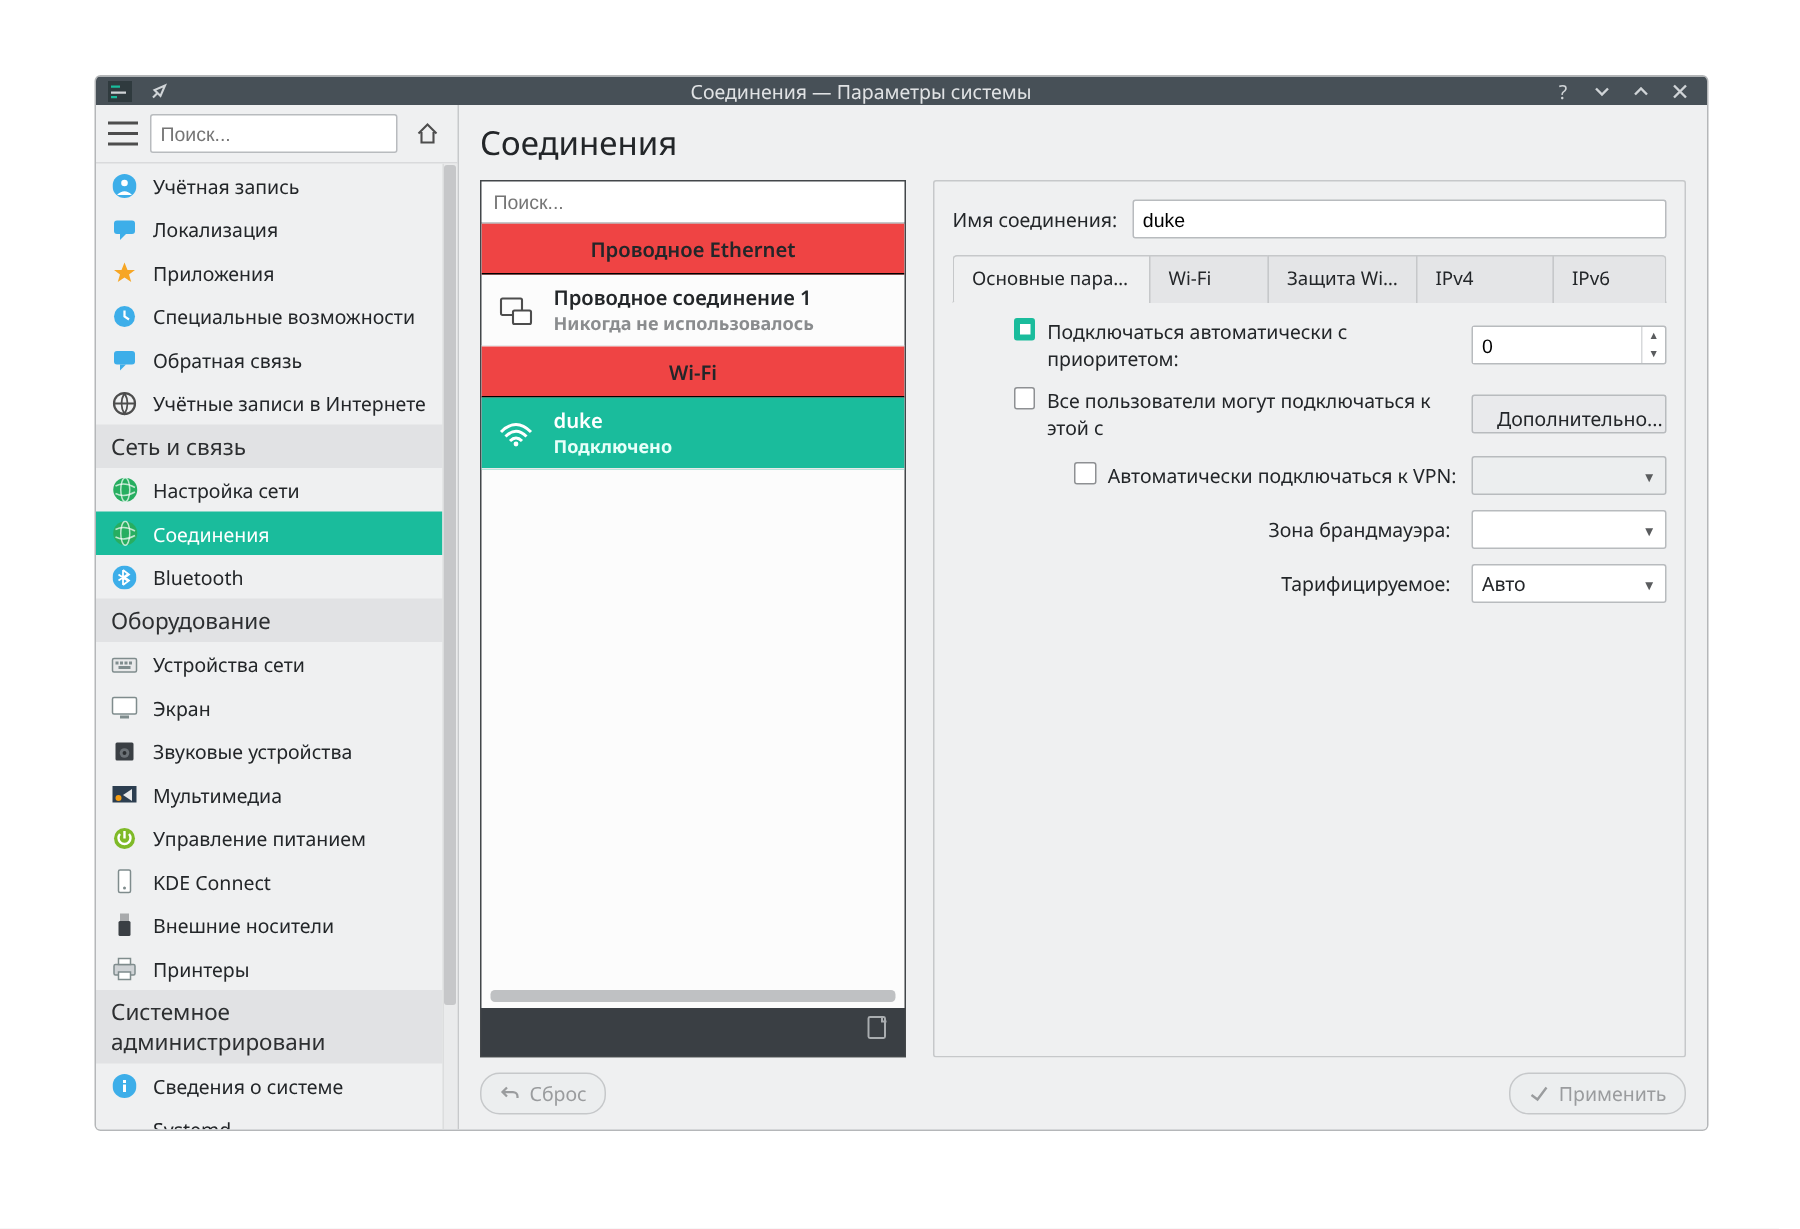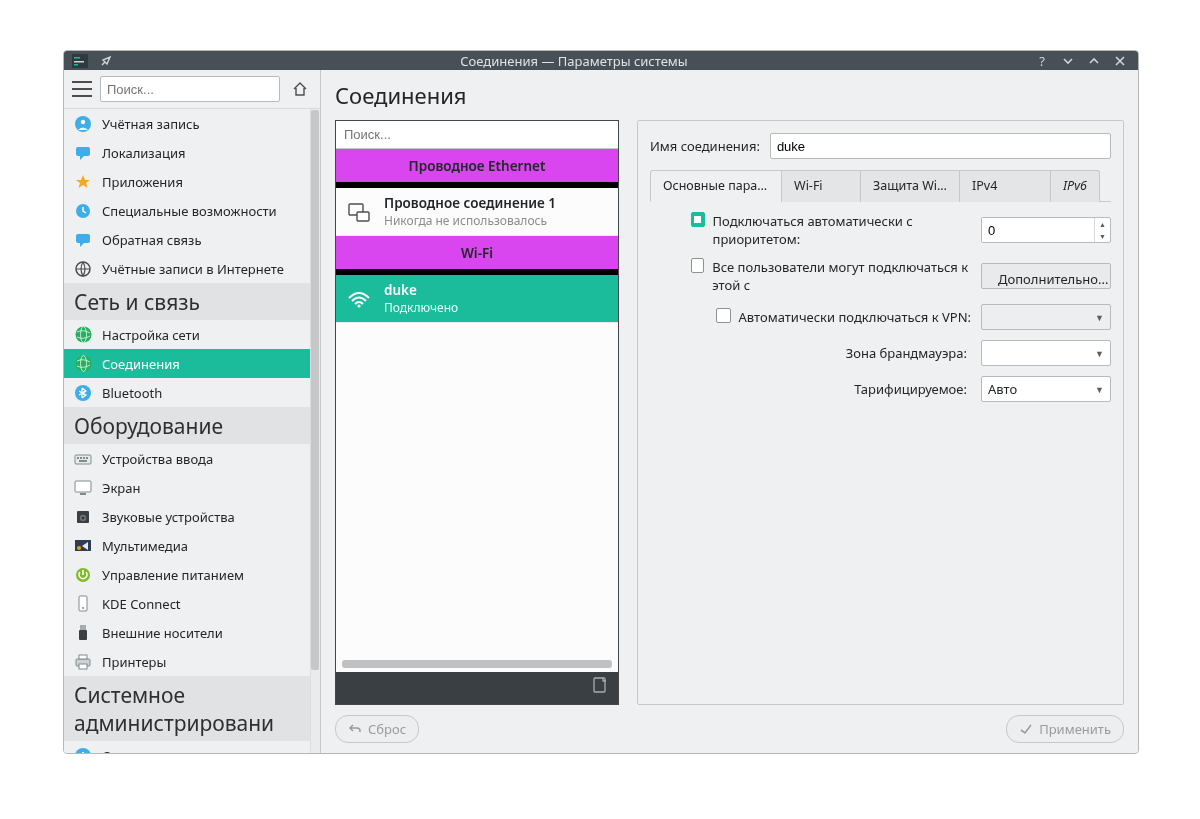--- a/index.html
+++ b/index.html
@@ -22,35 +22,35 @@
   .home-icon { width:24px; height:24px; display:flex; align-items:center; justify-content:center;}
 
   .sb-scroll { flex:1; overflow:hidden; position:relative;}
   .sb-track { position:absolute; right:0; top:0; bottom:0; width:10px; background:#eaebec; border-left:1px solid #dcddde;}
   .sb-thumb { position:absolute; right:1px; top:1px; width:8px; height:560px; background:#c6c7c9; border-radius:2px;}
   .sb-list { position:absolute; left:0; right:10px; top:0; }
 
   .sb-item { display:flex; align-items:center; height:29px; padding:0 10px; gap:10px; cursor:default;}
   .sb-item.selected { background:#1abc9c; color:#fff;}
   .sb-item .ic { width:18px; height:18px; display:flex; align-items:center; justify-content:center; border-radius:50%; font-size:11px; color:#fff;}
-  .sb-heading { padding:5px 10px 4px; font-size:21px; color:#2d2f31; background:#e1e2e4;}
+  .sb-heading { padding:5px 10px 4px; font-size:15px; color:#2d2f31; background:#e1e2e4;}
 
   .main { flex:1; display:flex; flex-direction:column; background:#eff0f1;}
   .page-title { font-size:22px; padding:10px 18px 10px 14px; color:#232629;}
   .content { flex:1; display:flex; gap:18px; padding:0 14px 0 14px; overflow:hidden;}
   .conn-panel { width:284px; border:1px solid #43474a; display:flex; flex-direction:column; background:#3a3f44;}
   .conn-search { background:#fff; border-bottom:1px solid #c6c8ca;}
   .conn-search input { width:100%; border:none; outline:none; padding:6px 8px; font-size:13px; color:#888;}
   .conn-list { flex:1; background:#fcfcfc; overflow:hidden; position:relative;}
-  .grp-head { text-align:center; font-weight:600; padding:8px 0 7px; border-bottom:6px solid #000000; background:#d946ef; font-size:13.5px;}
+  .grp-head { text-align:center; font-weight:600; padding:8px 0 7px; border-bottom:1px solid #000000; background:#ef4444; font-size:13.5px;}
   .conn-row { display:flex; align-items:center; padding:6px 10px; gap:12px; border-bottom:1px solid #e8e9ea;}
   .conn-row .cicon { width:26px; height:26px; display:flex; align-items:center; justify-content:center;}
   .conn-row .ct { display:flex; flex-direction:column;}
   .conn-row .ct .n { font-weight:600; font-size:13.5px;}
-  .conn-row .ct .s { font-size:12px; color:#8a8c8e;}
+  .conn-row .ct .s { font-size:12px; color:#8a8c8e;font-weight:bold;}
   .conn-row.selected { background:#1abc9c; color:#fff;}
   .conn-row.selected .ct .s { color:#e7fff9;}
   .conn-footer { height:32px; background:#3a3f44; display:flex; align-items:center; justify-content:flex-end; padding:0 10px;}
   .conn-scrollbar { position:absolute; left:6px; right:6px; bottom:4px; height:8px; background:#bfc1c3; border-radius:3px;}
 
   .detail { flex:1; border:1px solid #c6c8ca; border-radius:2px; background:#eff0f1; padding:12px 12px 12px 12px; display:flex; flex-direction:column; gap:10px;}
   .row { display:flex; align-items:center; gap:10px;}
   .label { white-space:nowrap; font-size:13px;}
   .text-input { flex:1; height:26px; border:1px solid #b8bbbe; background:#fff; border-radius:2px; padding:0 6px; font-size:13px; outline:none;}
   .tabs { display:flex; border-bottom:1px solid #c6c8ca; }
@@ -231,21 +231,21 @@
               <span class="ic">
                 <svg width="18" height="14" viewBox="0 0 18 14">
                   <rect x="1" y="3" width="16" height="9" rx="1" fill="#e8e9ea" stroke="#7f8c8d"></rect>
                   <rect x="3" y="5" width="2" height="2" fill="#7f8c8d"></rect>
                   <rect x="6" y="5" width="2" height="2" fill="#7f8c8d"></rect>
                   <rect x="9" y="5" width="2" height="2" fill="#7f8c8d"></rect>
                   <rect x="12" y="5" width="2" height="2" fill="#7f8c8d"></rect>
                   <rect x="5" y="8" width="8" height="2" fill="#7f8c8d"></rect>
                 </svg>
               </span>
-              <span>Устройства ввода</span>
+              <span>Устройства сети</span>
             </div>
             <div class="sb-item">
               <span class="ic">
                 <svg width="18" height="16" viewBox="0 0 18 16">
                   <rect x="1" y="1" width="16" height="11" rx="1" fill="#fff" stroke="#7f8c8d"></rect>
                   <rect x="6" y="13" width="6" height="2" fill="#7f8c8d"></rect>
                 </svg>
               </span>
               <span>Экран</span>
             </div>
@@ -384,21 +384,21 @@
           <div class="row">
             <span class="label">Имя соединения:</span>
             <input class="text-input" value="duke" style="">
           </div>
 
           <div class="tabs" id="tabs">
                 <div class="tab active" style="width: 132px;">Основные парамет...</div>
                 <div class="tab" style="width: 80px;">Wi-Fi</div>
                 <div class="tab" style="width: 100px;">Защита Wi...</div>
                 <div class="tab" style="width: 92px;">IPv4</div>
-                <div class="tab" style="width: 50px; font-style: italic;">IPv6</div>
+                <div class="tab" style="width: 76px;">IPv6</div>
               </div>
 
           <div class="form-grid">
             <div class="left-cell">
               <span class="check checked"></span>
               <span>Подключаться автоматически с приоритетом:</span>
             </div>
             <div class="spin">
               <input value="0" style="">
               <div class="arrows">

